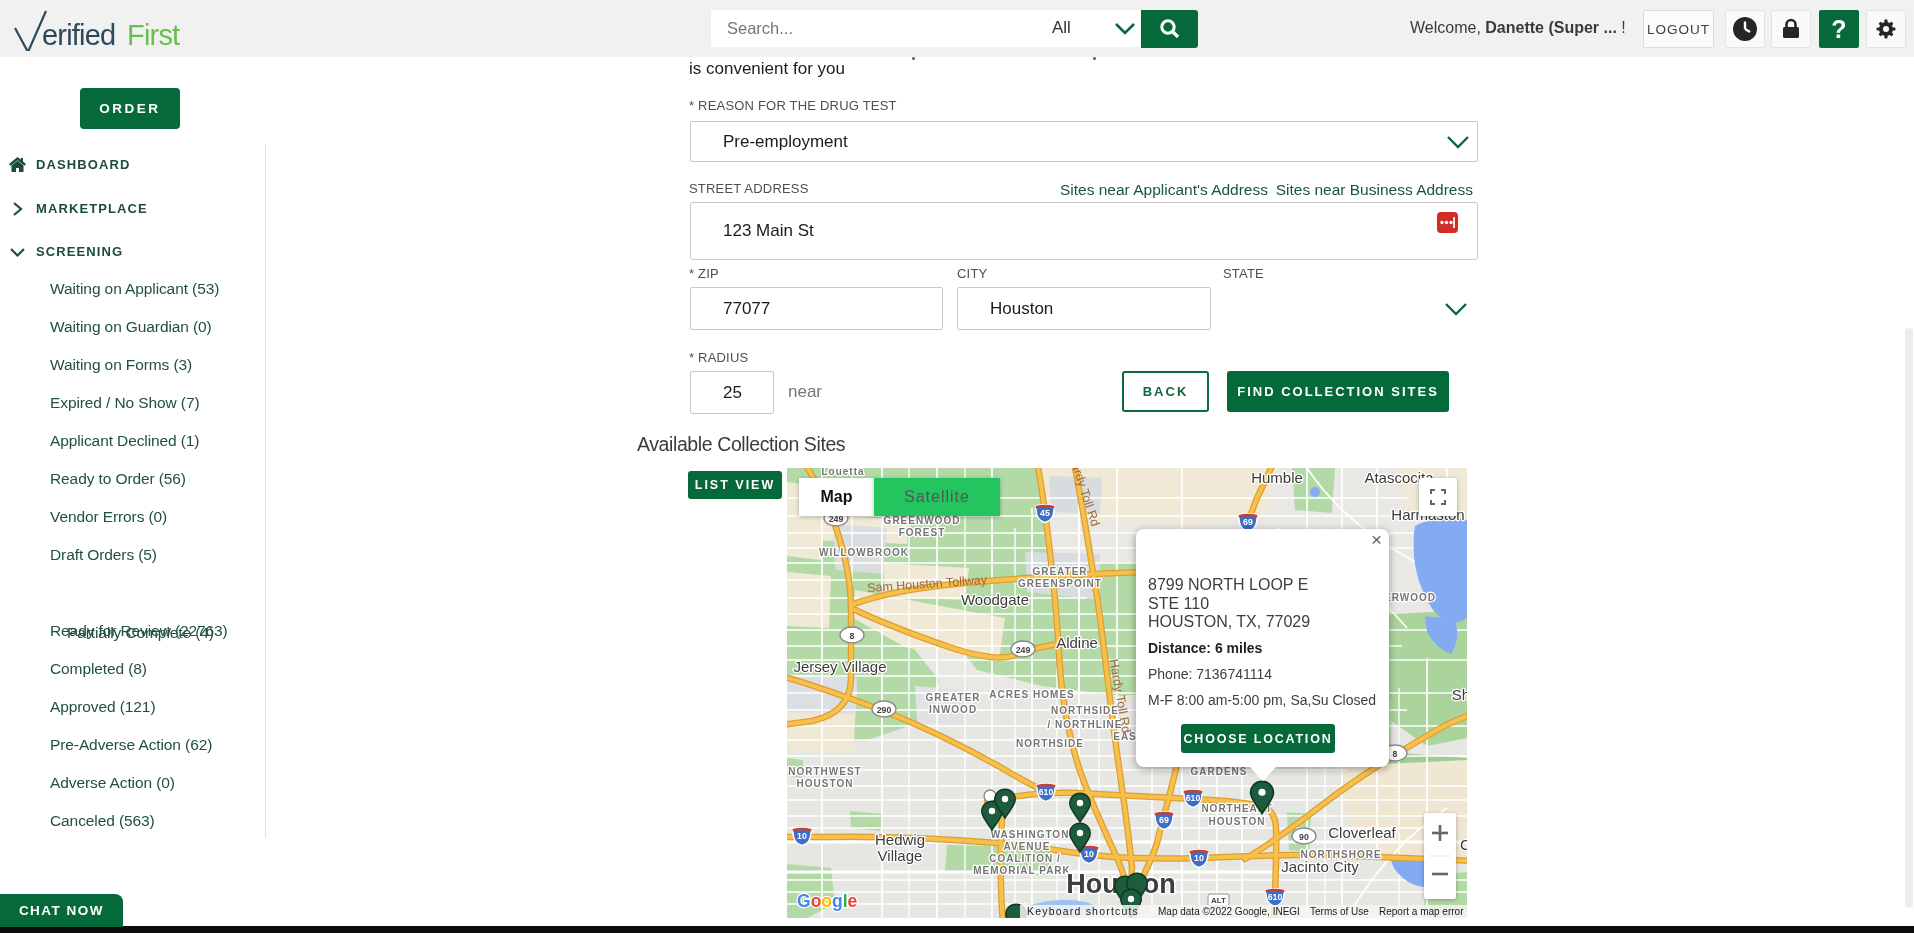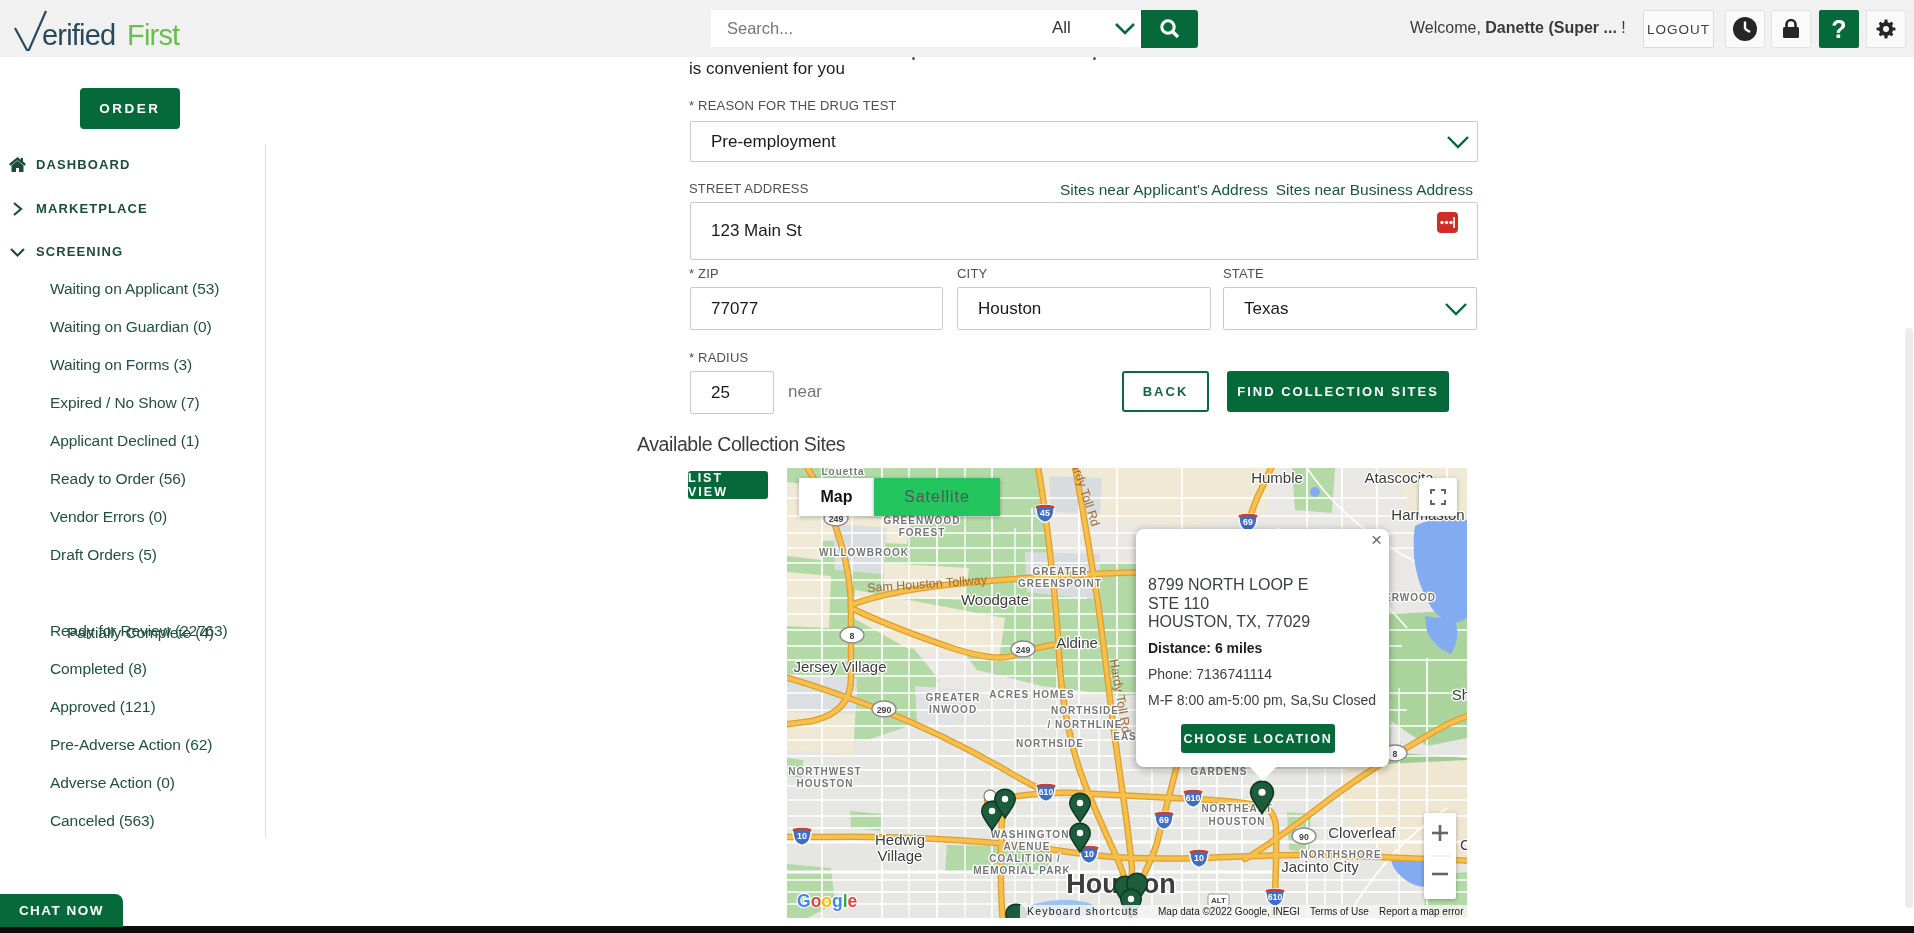--- a/index.html
+++ b/index.html
@@ -1,21 +1,21 @@
 <!DOCTYPE html>
 <html><head>
 <meta charset="utf-8">
 <style>
 *{margin:0;padding:0;box-sizing:border-box;font-family:"Liberation Sans",sans-serif;}
 html,body{width:1914px;height:933px;overflow:hidden;background:#fff;}
 #page{position:relative;width:1914px;height:933px;background:#fff;border-radius:31px;}
 .abs{position:absolute;}
 .grnbtn{background:#05693a;color:#fff;font-weight:bold;display:flex;align-items:center;justify-content:center;}
 .lbl{font-size:13px;color:#4f4f4f;letter-spacing:.2px;}
-.inp{background:#fff;border:1px solid #c9c9c9;border-radius:2px;font-size:17px;color:#1a1a1a;display:flex;align-items:center;padding-left:20px;}
+.inp{background:#fff;border:1px solid #c9c9c9;border-radius:2px;font-size:17px;color:#1a1a1a;display:flex;align-items:center;padding-left:32px;}
 .navtop{font-size:13px;font-weight:bold;letter-spacing:1.1px;color:#1d4b3c;}
 .subitem{font-size:15.5px;color:#20503f;letter-spacing:-0.1px;}
 .glink{font-size:15.5px;color:#19563e;}
 </style>
 </head>
 <body>
 <div id="page">
 
 <div class="abs" style="left:0;top:0;width:1914px;height:57px;background:#f1f1f1;"></div>
 <div class="abs" style="left:8px;top:9px;width:220px;height:42px;">
@@ -124,31 +124,30 @@
         <circle cx="9.5" cy="10.5" r="1.7" fill="#fff"></circle>
         <circle cx="14" cy="10.5" r="1.7" fill="#fff"></circle>
         <rect x="16.2" y="5" width="1.7" height="11" fill="#fff"></rect>
       </svg>
 </div>
 <div class="abs lbl" style="left:689px;top:266px;">* ZIP</div>
 <div class="abs lbl" style="left:957px;top:266px;">CITY</div>
 <div class="abs lbl" style="left:1223px;top:266px;">STATE</div>
 <div class="abs inp" style="left:690px;top:287px;width:253px;height:43px;">77077</div>
 <div class="abs inp" style="left:957px;top:287px;width:254px;height:43px;">Houston</div>
-<div class="abs inp" style="left:1223px;top:287px;width:254px;height:43px;">Texas</div>
 <svg class="abs" style="left:1444px;top:301px;" width="24" height="16">
       <path d="M2,3 L12,13 L22,3" fill="none" stroke="#05693a" stroke-width="2.4"></path>
     </svg>
 <div class="abs lbl" style="left:689px;top:350px;">* RADIUS</div>
 <div class="abs inp" style="left:690px;top:371px;width:84px;height:43px;">25</div>
 <div class="abs" style="left:788px;top:382px;font-size:17px;color:#757575;">near</div>
 <div class="abs" style="left:1122px;top:371px;width:87px;height:41px;border:2px solid #0b6b3d;border-radius:3px;display:flex;align-items:center;justify-content:center;font-size:13px;font-weight:bold;letter-spacing:2px;color:#0b6b3d;background:#fff;">BACK</div>
 <div class="abs grnbtn" style="left:1227px;top:371px;width:222px;height:41px;border-radius:3px;font-size:13px;letter-spacing:2px;">FIND COLLECTION SITES</div>
 <div class="abs" style="left:637px;top:433px;font-size:19.5px;letter-spacing:-0.4px;color:#3c3c3c;">Available Collection Sites</div>
-<div class="abs grnbtn" style="left:688px;top:471px;width:80px;height:28px;border-radius:3px;font-size:12.5px;letter-spacing:2px;">LIST VIEW</div>
+<div class="abs grnbtn" style="left:688px;top:471px;width:94px;height:28px;border-radius:3px;font-size:12.5px;letter-spacing:2px;">LIST VIEW</div>
 
 <div class="abs" style="left:787px;top:468px;width:680px;height:450px;overflow:hidden;">
 <svg width="680" height="450" viewBox="0 0 680 450" font-family="Liberation Sans, sans-serif">
 <defs>
 <g id="pin">
             <path d="M0,13 C-4.6,5.5 -10.2,0 -10.2,-5.5 C-10.2,-11.6 -5.6,-15.8 0,-15.8 C5.6,-15.8 10.2,-11.6 10.2,-5.5 C10.2,0 4.6,5.5 0,13 Z" fill="#1d5c3c" stroke="#0e3a24" stroke-width="1.5"></path>
           </g>
 <g id="pind">
             <use href="#pin"></use>
             <circle cx="0" cy="-6" r="3.2" fill="#fff"></circle>

